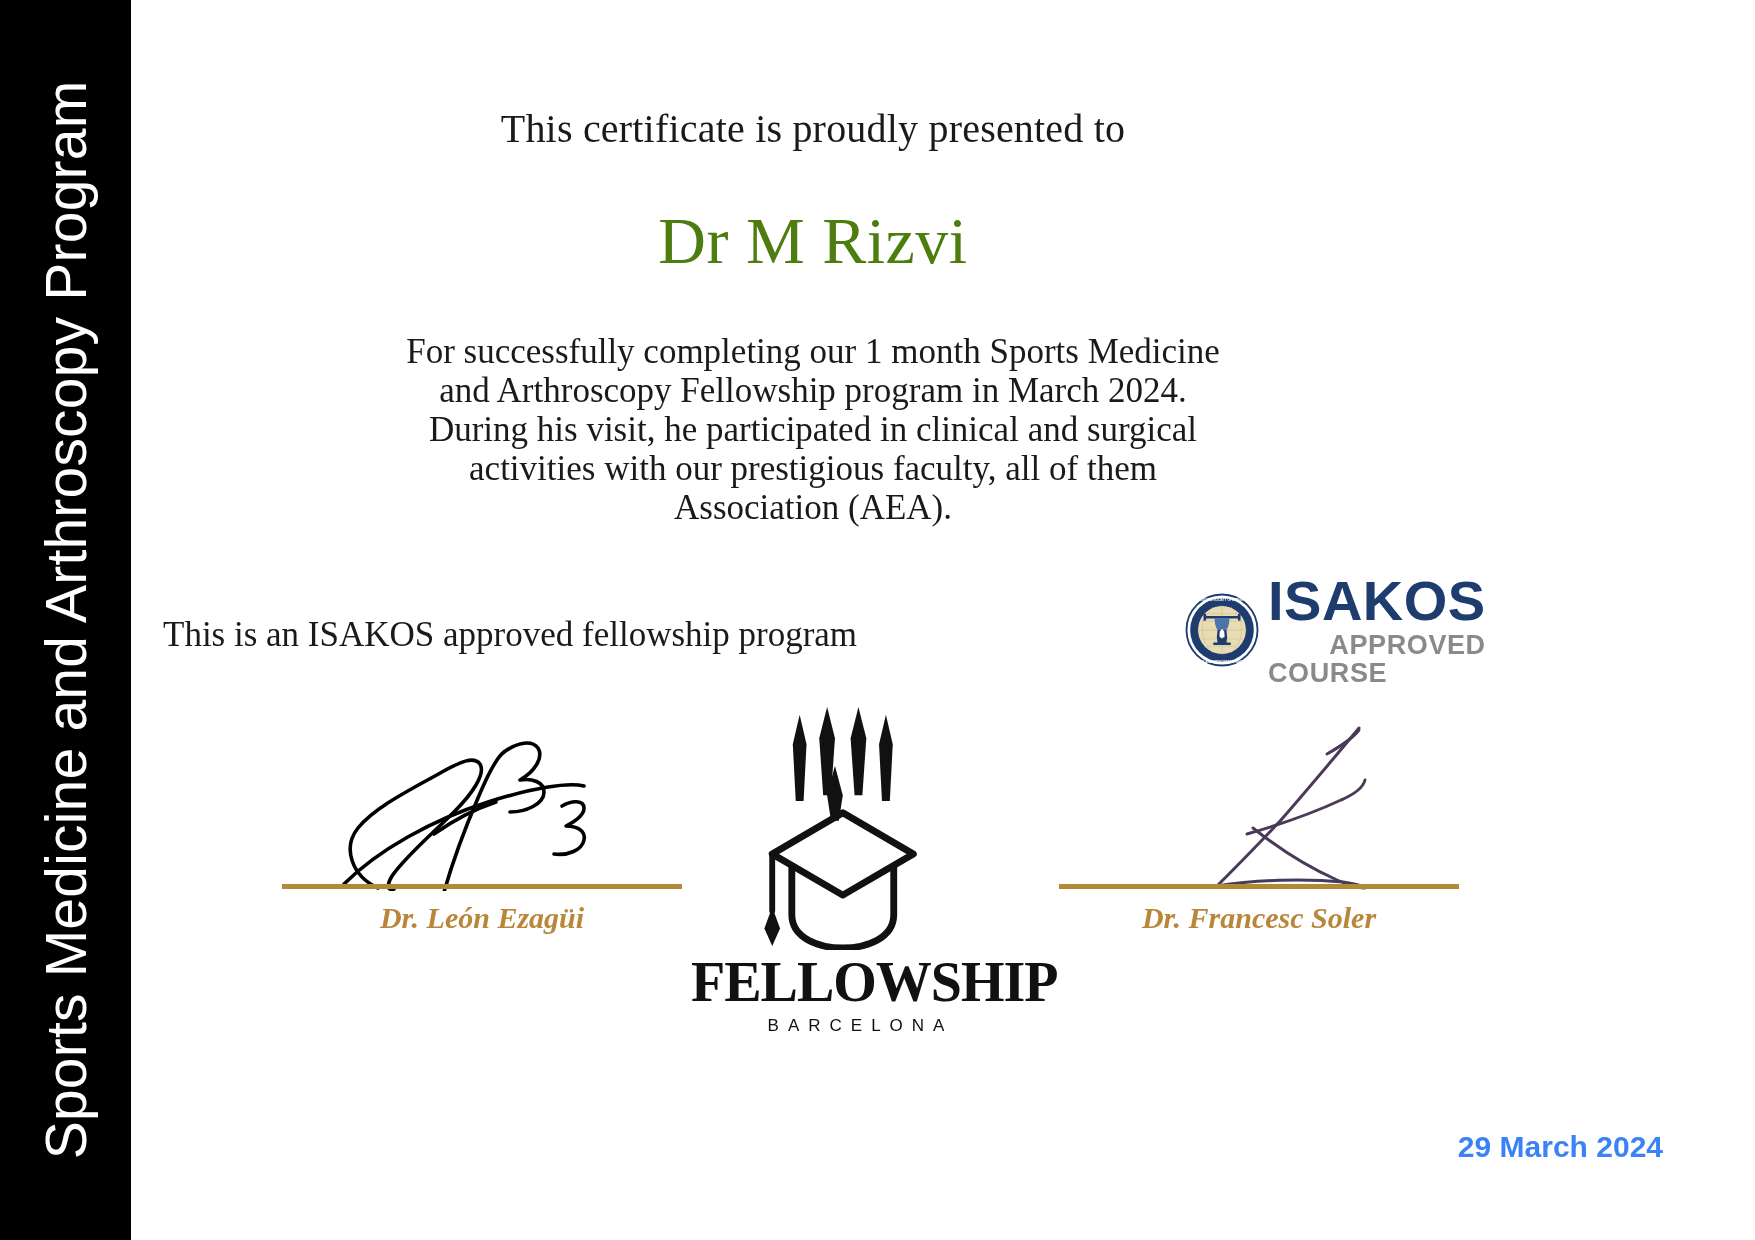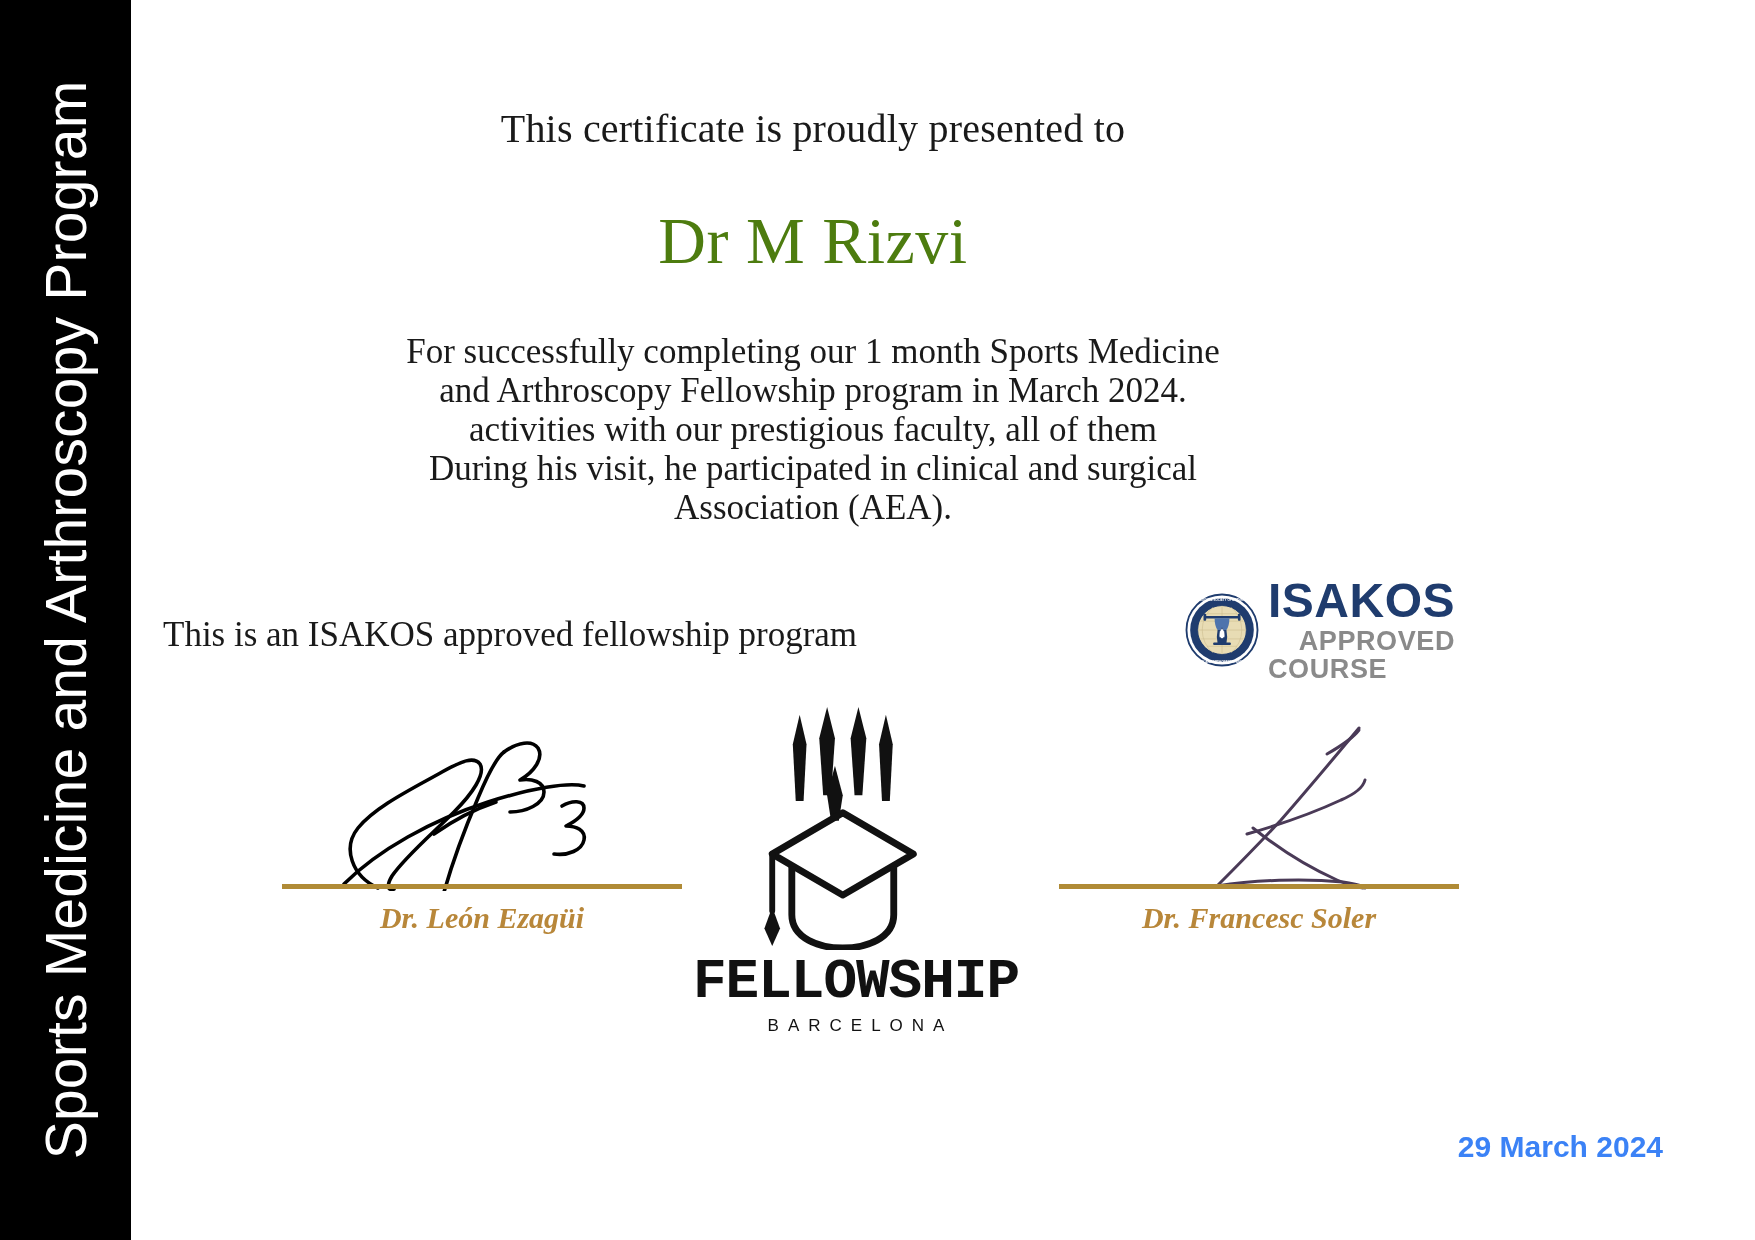--- a/index.html
+++ b/index.html
@@ -117,21 +117,21 @@
     width: 74px;
     height: 74px;
   }
   #isakos-wordmark {
     display: flex;
     flex-direction: column;
     line-height: 1;
   }
   .isakos-main {
     font-family: "Liberation Sans", "DejaVu Sans", sans-serif;
-    font-size: 48px;
+    font-size: 56px;
     font-weight: 700;
     color: #1f3c6e;
     letter-spacing: 0.5px;
   }
   .isakos-sub {
     font-family: "Liberation Sans", "DejaVu Sans", sans-serif;
     font-size: 27px;
     font-weight: 700;
     color: #8a8a8a;
     letter-spacing: 0.6px;
@@ -194,21 +194,21 @@
     height: 345px;
     text-align: center;
   }
   #fellowship-cap {
     width: 255px;
     height: 245px;
     display: block;
     margin: 0 auto;
   }
   #fellowship-word {
-    font-family: Liberation Mono, monospace;
+    font-family: Liberation Serif, serif;
     font-size: 56px;
     font-weight: 700;
     color: #111111;
     letter-spacing: -1px;
     line-height: 1;
     margin-top: 4px;
   }
   #fellowship-city {
     font-family: "Liberation Sans", "DejaVu Sans", sans-serif;
     font-size: 17px;
@@ -243,22 +243,22 @@
 
   <div id="page">
 
     <div class="headline">This certificate is proudly presented to</div>
 
     <div class="recipient">Dr M Rizvi</div>
 
     <div class="body-block">
       <span class="line">For successfully completing our 1 month Sports Medicine</span>
       <span class="line">and Arthroscopy Fellowship program in March 2024.</span>
+      <span class="line">During his visit, he participated in clinical and surgical</span>
       <span class="line">activities with our prestigious faculty, all of them</span>
-      <span class="line">During his visit, he participated in clinical and surgical</span>
       <span class="line">Association (AEA).</span>
     </div>
 
     <div class="isakos-line">This is an ISAKOS approved fellowship program</div>
 
     <div id="isakos-logo">
       <svg id="isakos-seal" viewBox="0 0 100 100">
         <circle cx="50" cy="50" r="48" fill="#ffffff" stroke="#1f3c6e" stroke-width="2.5"></circle>
         <circle cx="50" cy="50" r="43" fill="#1f3c6e"></circle>
         <circle cx="50" cy="50" r="33" fill="#e8dcb4" stroke="#1f3c6e" stroke-width="1.4"></circle>

